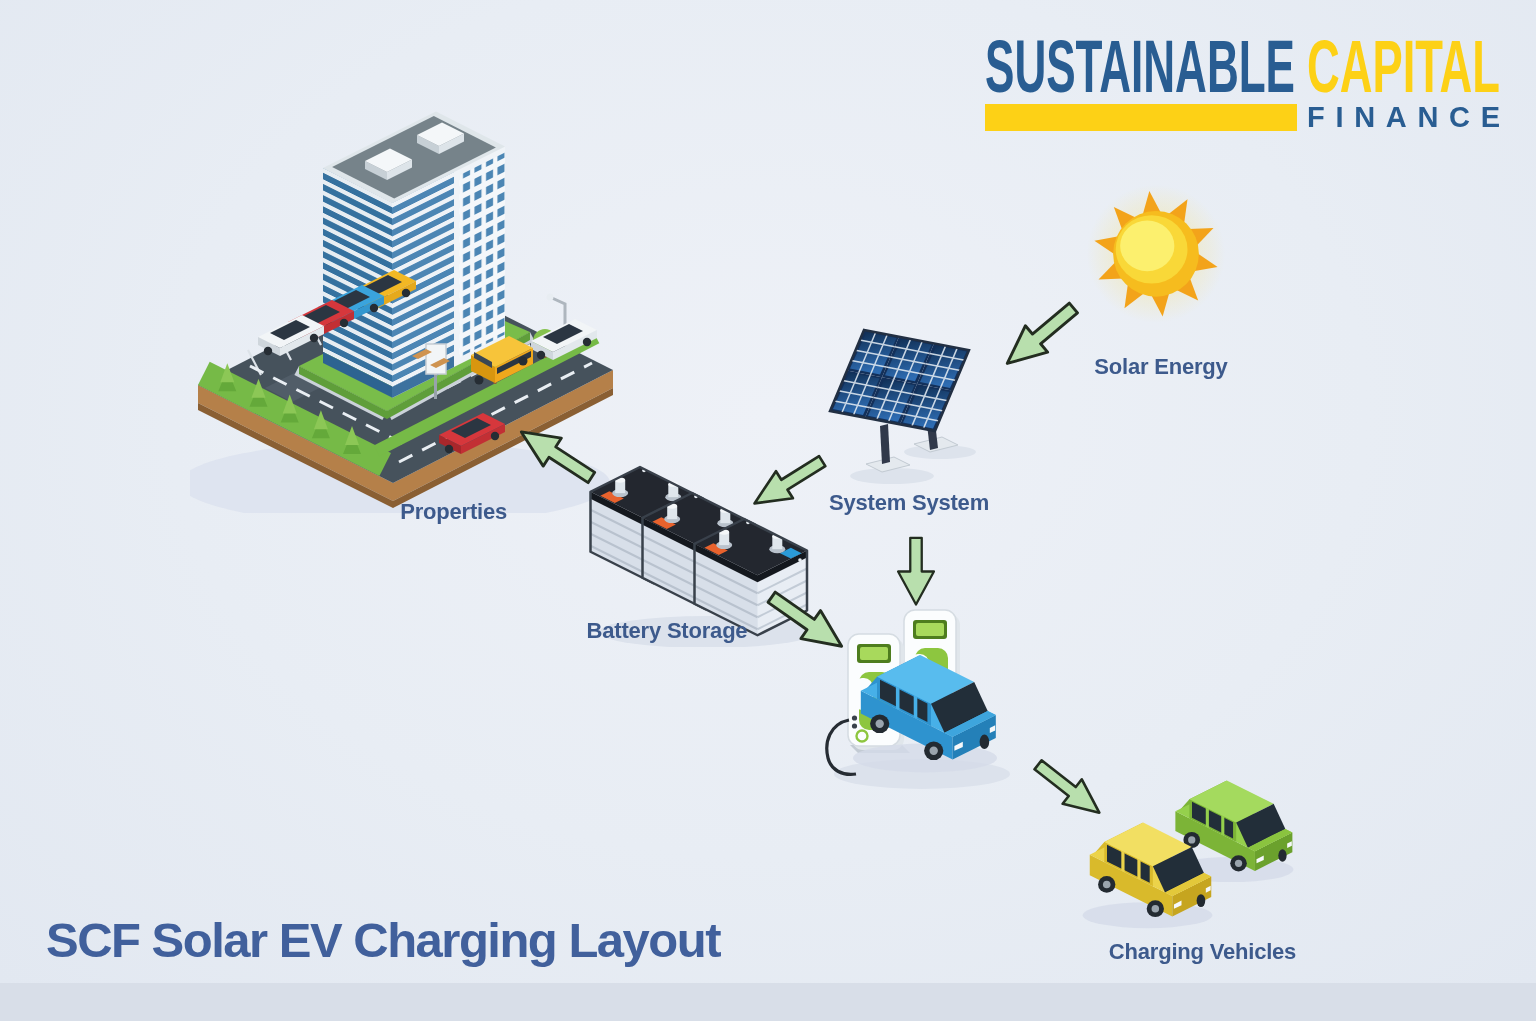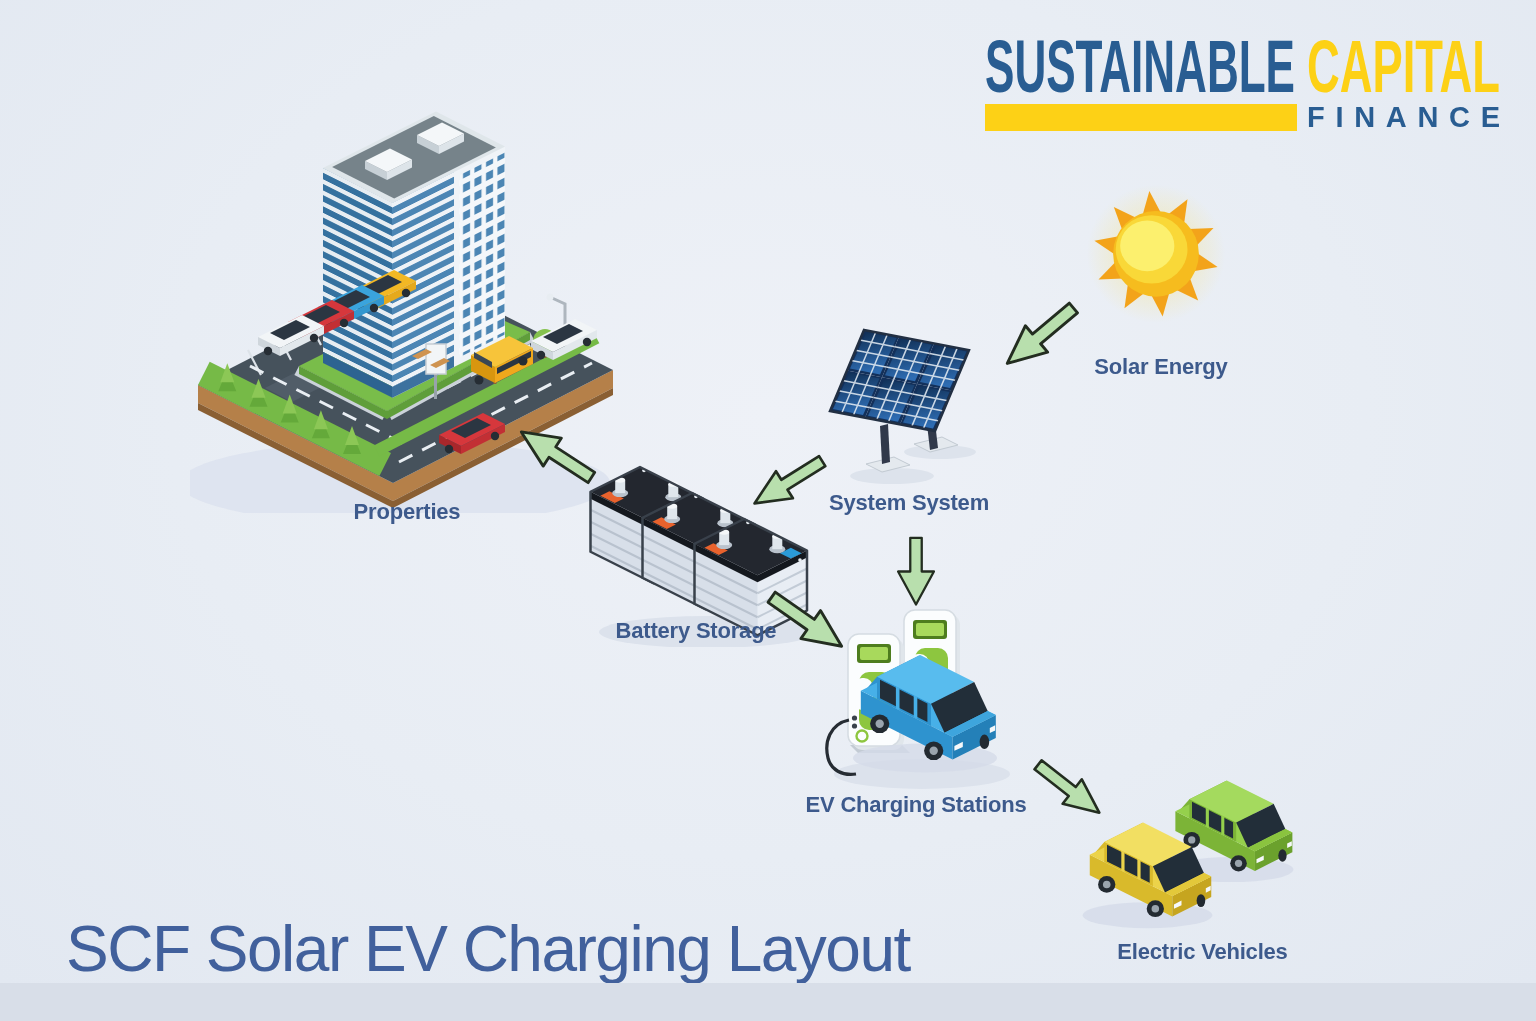--- a/index.html
+++ b/index.html
@@ -9,21 +9,21 @@
     background:radial-gradient(ellipse at 50% 42%, #eef1f7 0%, #e8edf4 55%, #e2e8f1 100%);
     font-family:"Liberation Sans", sans-serif;
   }
   .abs{position:absolute;}
   .node-label{
     position:absolute;text-align:center;color:#3d5a8c;
     font-weight:700;font-size:22px;letter-spacing:-0.2px;
   }
   #title{
     position:absolute;left:46px;top:912px;color:#41609c;
-    font-weight:400;font-size:64px;letter-spacing:-1.5px;white-space:nowrap;margin-left:20px;
+    font-weight:700;font-size:49px;letter-spacing:-1.5px;white-space:nowrap;
   }
   .arrow{position:absolute;overflow:visible;}
   .arrow polygon{fill:#b8dfad;stroke:#232d20;stroke-width:3.2;stroke-linejoin:round;}
   
   .car .shadow{fill:#d4dbe8;opacity:.8}
   .car .glass{fill:#222e39}
   .car .wheel{fill:#232a31}
   .car .hub{fill:#9aa4ad}
   .car .light{fill:#f5f8fa}
   .car-blue .flank{fill:#2e93cf}.car-blue .front{fill:#2480b8}.car-blue .body-top{fill:#47b0e8}
@@ -421,22 +421,21 @@
   <svg class="arrow" style="left:512px;top:435px;width:88px;height:39px;transform:rotate(213deg);" viewBox="0 0 100 44">
     <polygon points="2,15 55,15 55,3 97,22 55,41 55,29 2,29"></polygon>
     </svg>
   <svg class="arrow" style="left:762px;top:602px;width:90px;height:40px;transform:rotate(35deg);" viewBox="0 0 100 44">
     <polygon points="2,15 55,15 55,3 97,22 55,41 55,29 2,29"></polygon>
     </svg>
   <svg class="arrow" style="left:1028px;top:771px;width:82px;height:36px;transform:rotate(38deg);" viewBox="0 0 100 44">
     <polygon points="2,15 55,15 55,3 97,22 55,41 55,29 2,29"></polygon>
     </svg>
 
-  <div class="node-label" style="left:307px;top:499px;width:200px;">Properties</div>
+  <div class="node-label" style="left:307px;top:499px;width:200px;text-align:right;">Properties</div>
   <div class="node-label" style="left:1061px;top:354px;width:200px;">Solar Energy</div>
   <div class="node-label" style="left:809px;top:490px;width:200px;">System System</div>
-  <div class="node-label" style="left:591px;top:618px;width:210px;">Battery Storage</div>
-  <div class="node-label" style="left:786px;top:792px;width:260px;">EV Charging Stations</div>
-  <div class="node-label" style="left:1090px;top:939px;width:225px;">Electric Vehicles</div>
+  <div class="node-label" style="left:562px;top:618px;width:210px;">Battery Storage</div>
+  <div class="node-label" style="left:1090px;top:939px;width:225px;">Charging Vehicles</div>
 
   <div id="title">SCF Solar EV Charging Layout</div>
 
 </div>
 
 </body></html>

